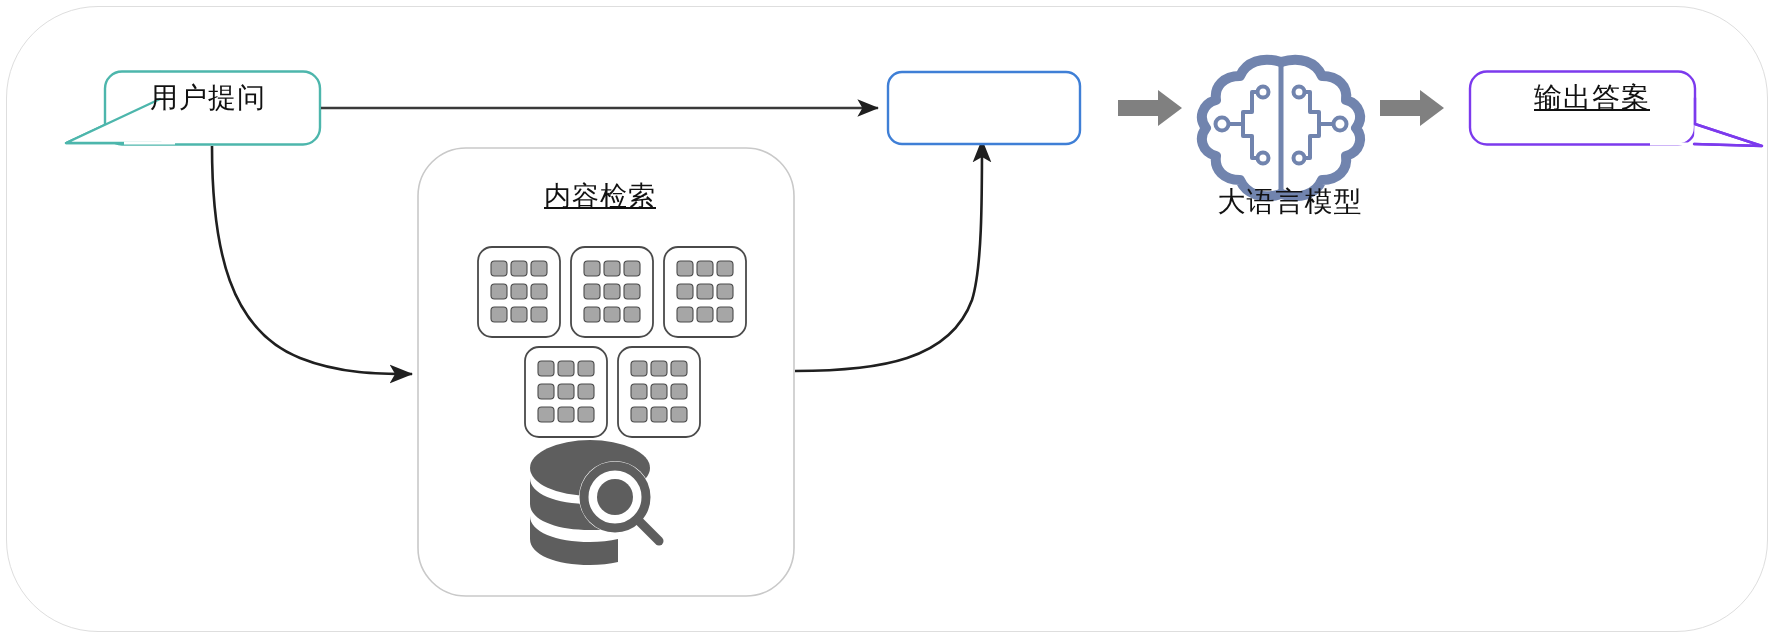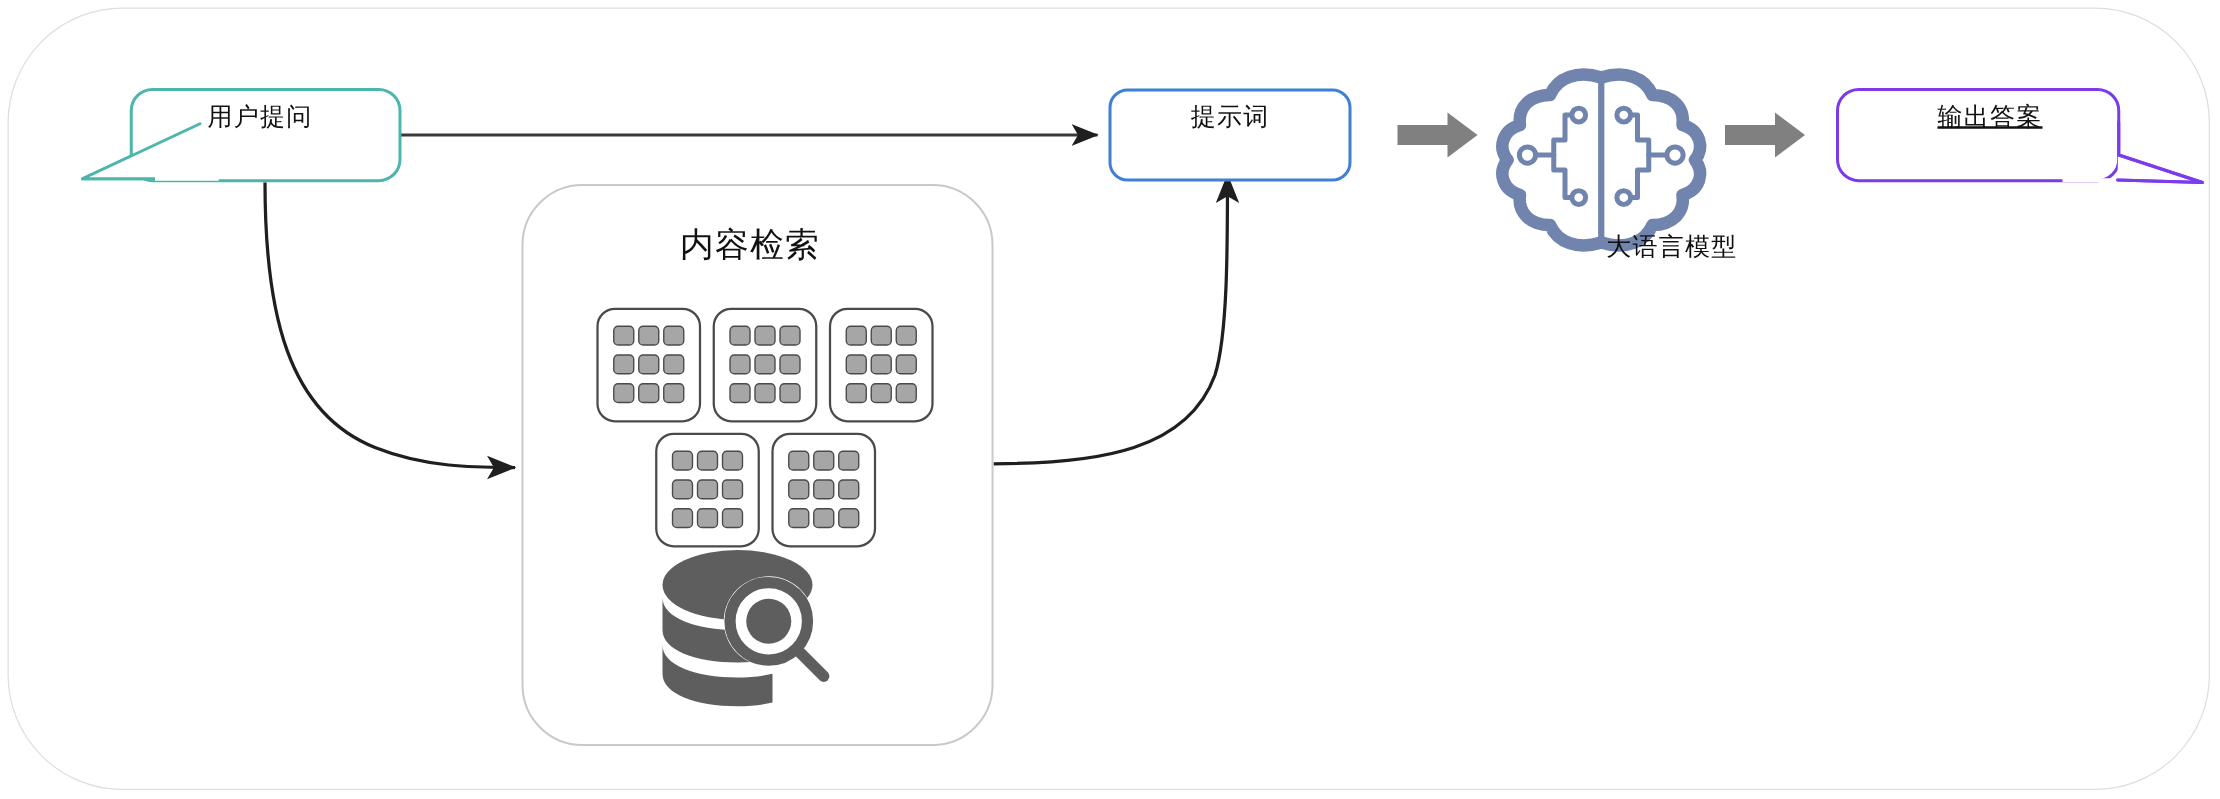--- a/index.html
+++ b/index.html
@@ -40,21 +40,21 @@
     left: 0;
     top: 0;
     width: 1776px;
     height: 639px;
   }
 
   
   .lbl {
     position: absolute;
     color: #111111;
-    font-size: 20px;
+    font-size: 28px;
     line-height: 1;
     white-space: nowrap;
     letter-spacing: 1px;
   }
   .lbl-center {
     text-align: center;
   }
 
   #label-user-question {
     left: 100px;
@@ -63,33 +63,33 @@
   }
   #label-prompt {
     left: 890px;
     top: 84px;
     width: 188px;
   }
   #label-llm {
     left: 1190px;
     top: 188px;
     width: 200px;
-    text-align: right;
   }
   #label-output {
     left: 1482px;
     top: 84px;
     width: 220px;
     text-decoration: underline;
   }
   #label-retrieval {
     left: 430px;
     top: 183px;
     width: 340px;
     font-size: 27px;
+    text-decoration: underline;
   }
 </style>
 </head>
 <body>
 
 <div id="stage">
 
   <div class="canvas-frame"></div>
 
   <svg id="art" viewBox="0 0 1776 639" xmlns="http://www.w3.org/2000/svg">
@@ -297,19 +297,18 @@
       <path d="M 1695 98 L 1695 124 L 1762 146 L 1694 144" fill="#ffffff" stroke="#7c3aed" stroke-width="2.4" stroke-linejoin="round" stroke-linecap="round"></path>
       <line x1="1650" y1="144" x2="1694" y2="144" stroke="#ffffff" stroke-width="3"></line>
       <path d="M 1695 124 L 1762 146 L 1694 144" fill="none" stroke="#7c3aed" stroke-width="2.4" stroke-linejoin="round" stroke-linecap="round"></path>
     </g>
   </svg>
 
   <div class="lbl lbl-center" id="label-user-question">用户提问</div>
 
   <div class="lbl lbl-center" id="label-retrieval">内容检索</div>
 
-  <div class="lbl lbl-center" id="label-prompt">提示词</div>
 
   <div class="lbl lbl-center" id="label-llm">大语言模型</div>
 
   <div class="lbl lbl-center" id="label-output">输出答案</div>
 
 </div>
 
 </body></html>

